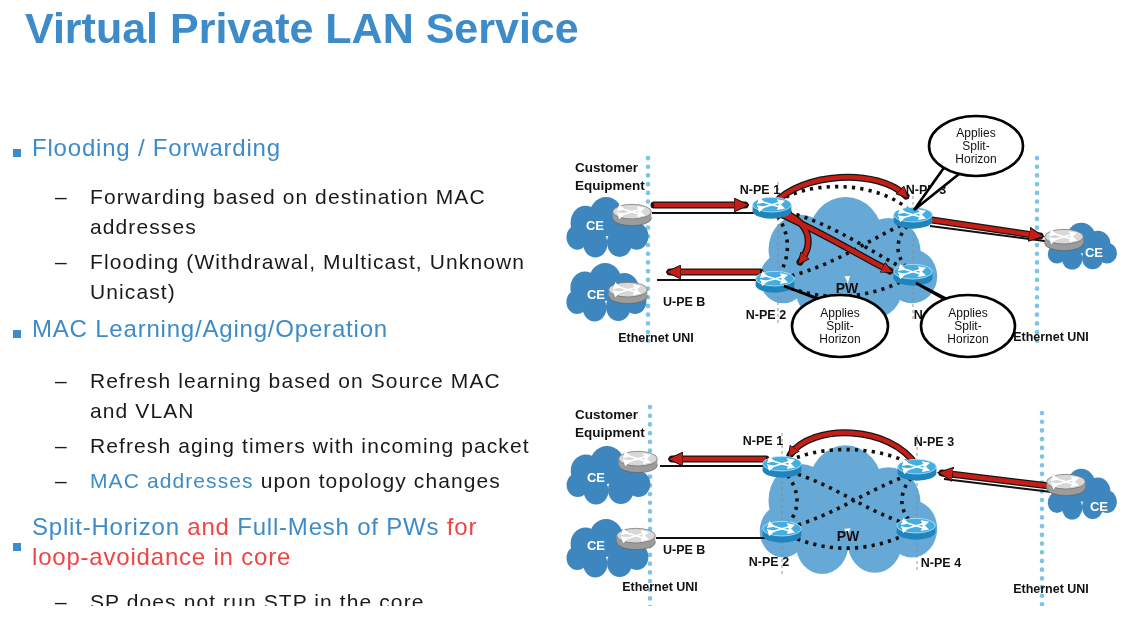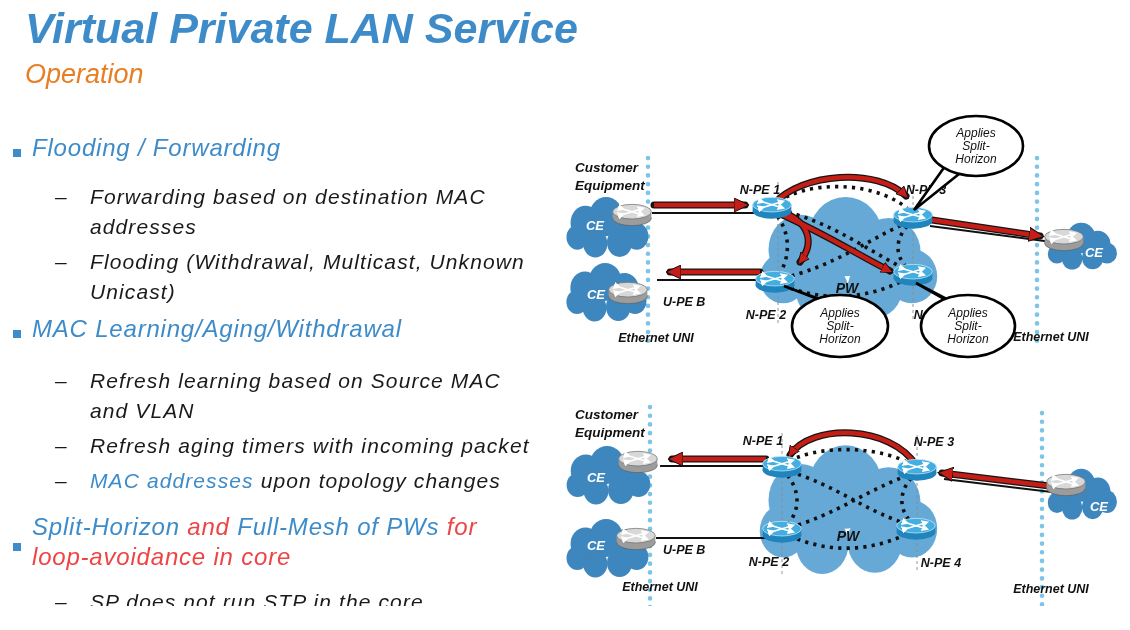--- a/index.html
+++ b/index.html
@@ -1,17 +1,17 @@
 <!DOCTYPE html>
 <html><head>
 <meta charset="utf-8">
 <style>
   html,body{margin:0;padding:0;background:#fff;}
   #slide{position:relative;width:1130px;height:606px;background:#fff;overflow:hidden;
-         font-family:"Liberation Sans",sans-serif;font-style:italic;}
+         font-family:"Liberation Sans",sans-serif;}
   
   .title{position:absolute;left:25px;top:4px;font-size:43px;font-weight:bold;
          color:#3D8BC8;letter-spacing:0px;white-space:nowrap;}
   .subtitle{position:absolute;left:25px;top:59px;font-size:27px;color:#E87E22;}
   
   .blk{position:absolute;}
   .lvl1{left:13px;display:flex;align-items:center;}
   .sq{width:8px;height:8px;background:#3D8BC8;margin-top:10px;flex:none;}
   .lvl1 .t{margin-left:11px;font-size:24px;line-height:30px;color:#3D8BC8;
            width:480px;letter-spacing:0.8px;}
@@ -79,39 +79,38 @@
   </marker>
   <marker id="msm" markerUnits="userSpaceOnUse" markerWidth="13" markerHeight="12" refX="8.5" refY="6" orient="auto">
     <path d="M0,0.5 L12,6 L0,11.5 z" fill="#C41E17" stroke="#111" stroke-width="0.9"></path>
   </marker>
  </defs>
 </svg>
 
 <div id="slide">
 
   <div class="title">Virtual Private LAN Service</div>
-  <div class="subtitle">Operation</div>
 
   <div>
     <div class="blk lvl1" style="top:133px">
       <span class="sq"></span>
       <span class="t">Flooding / Forwarding</span>
     </div>
     <div class="blk lvl2" style="top:182px">
       <span class="dash">–</span>
       <span class="t">Forwarding based on destination MAC addresses</span>
     </div>
     <div class="blk lvl2" style="top:247px">
       <span class="dash">–</span>
       <span class="t">Flooding (Withdrawal, Multicast, Unknown Unicast)</span>
     </div>
 
     <div class="blk lvl1" style="top:314px">
       <span class="sq"></span>
-      <span class="t">MAC Learning/Aging/Withdrawal</span>
+      <span class="t">MAC Learning/Aging/Operation</span>
     </div>
     <div class="blk lvl2" style="top:366px">
       <span class="dash">–</span>
       <span class="t">Refresh learning based on Source MAC and VLAN</span>
     </div>
     <div class="blk lvl2" style="top:431px">
       <span class="dash">–</span>
       <span class="t">Refresh aging timers with incoming packet</span>
     </div>
     <div class="blk lvl2" style="top:466px">

